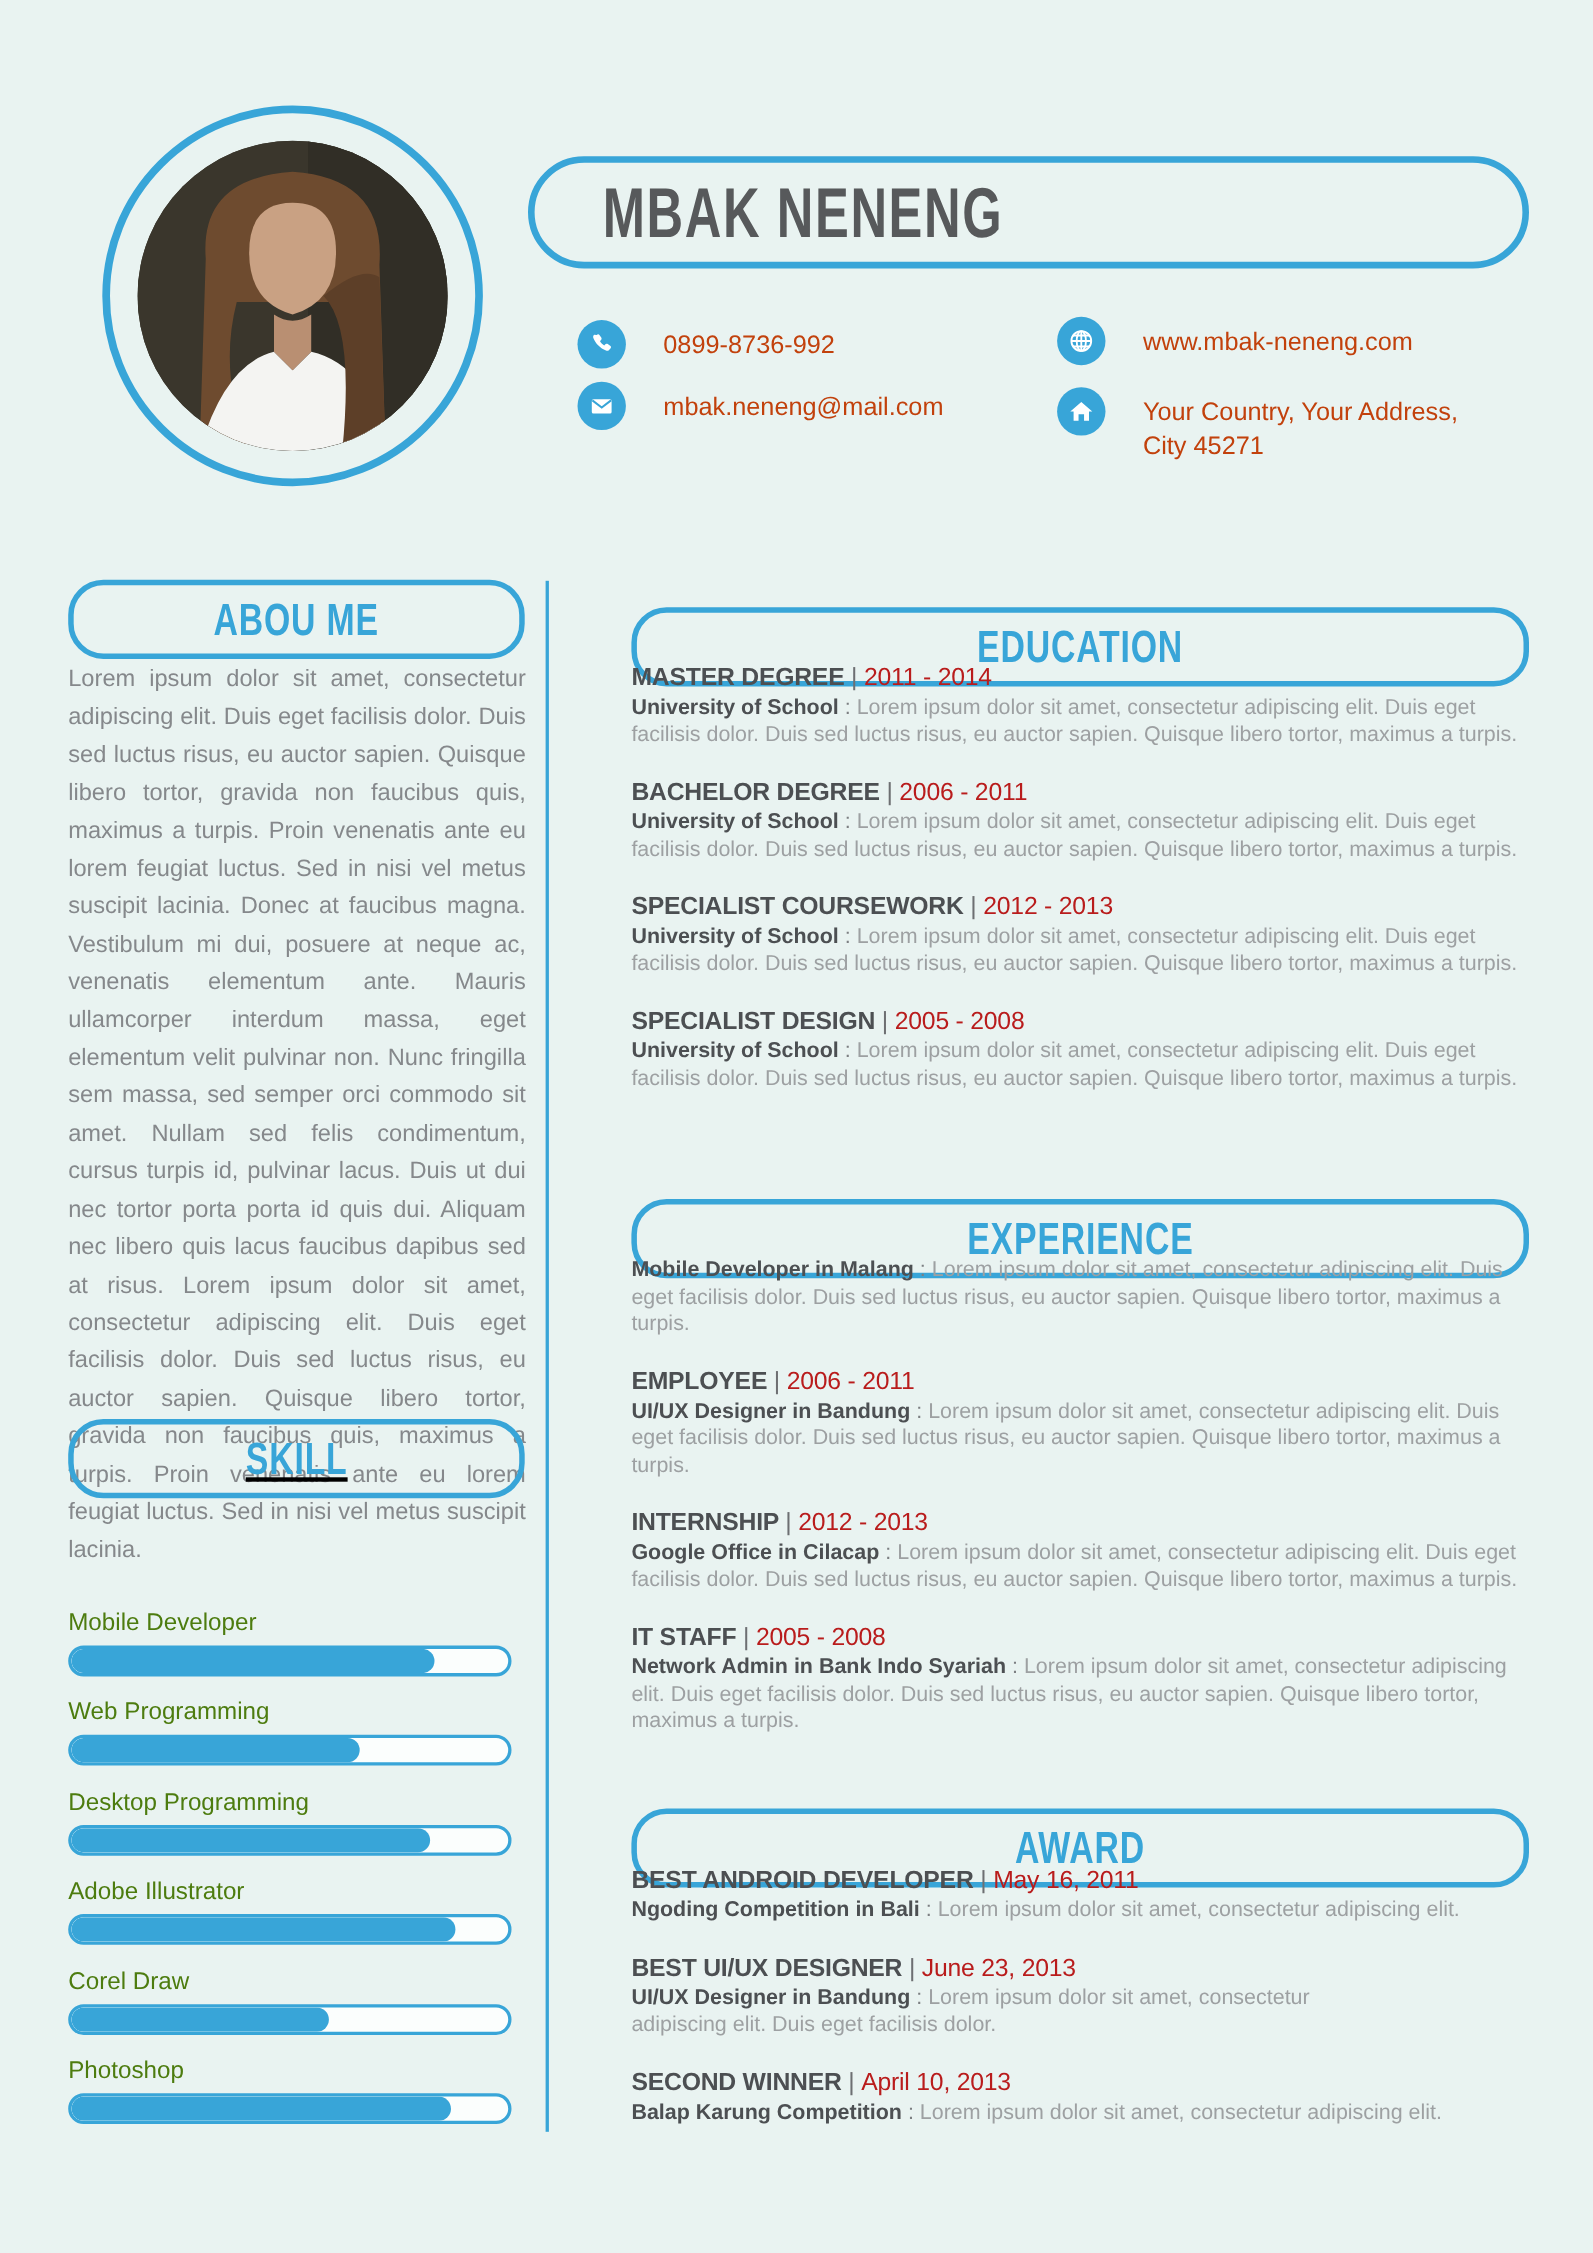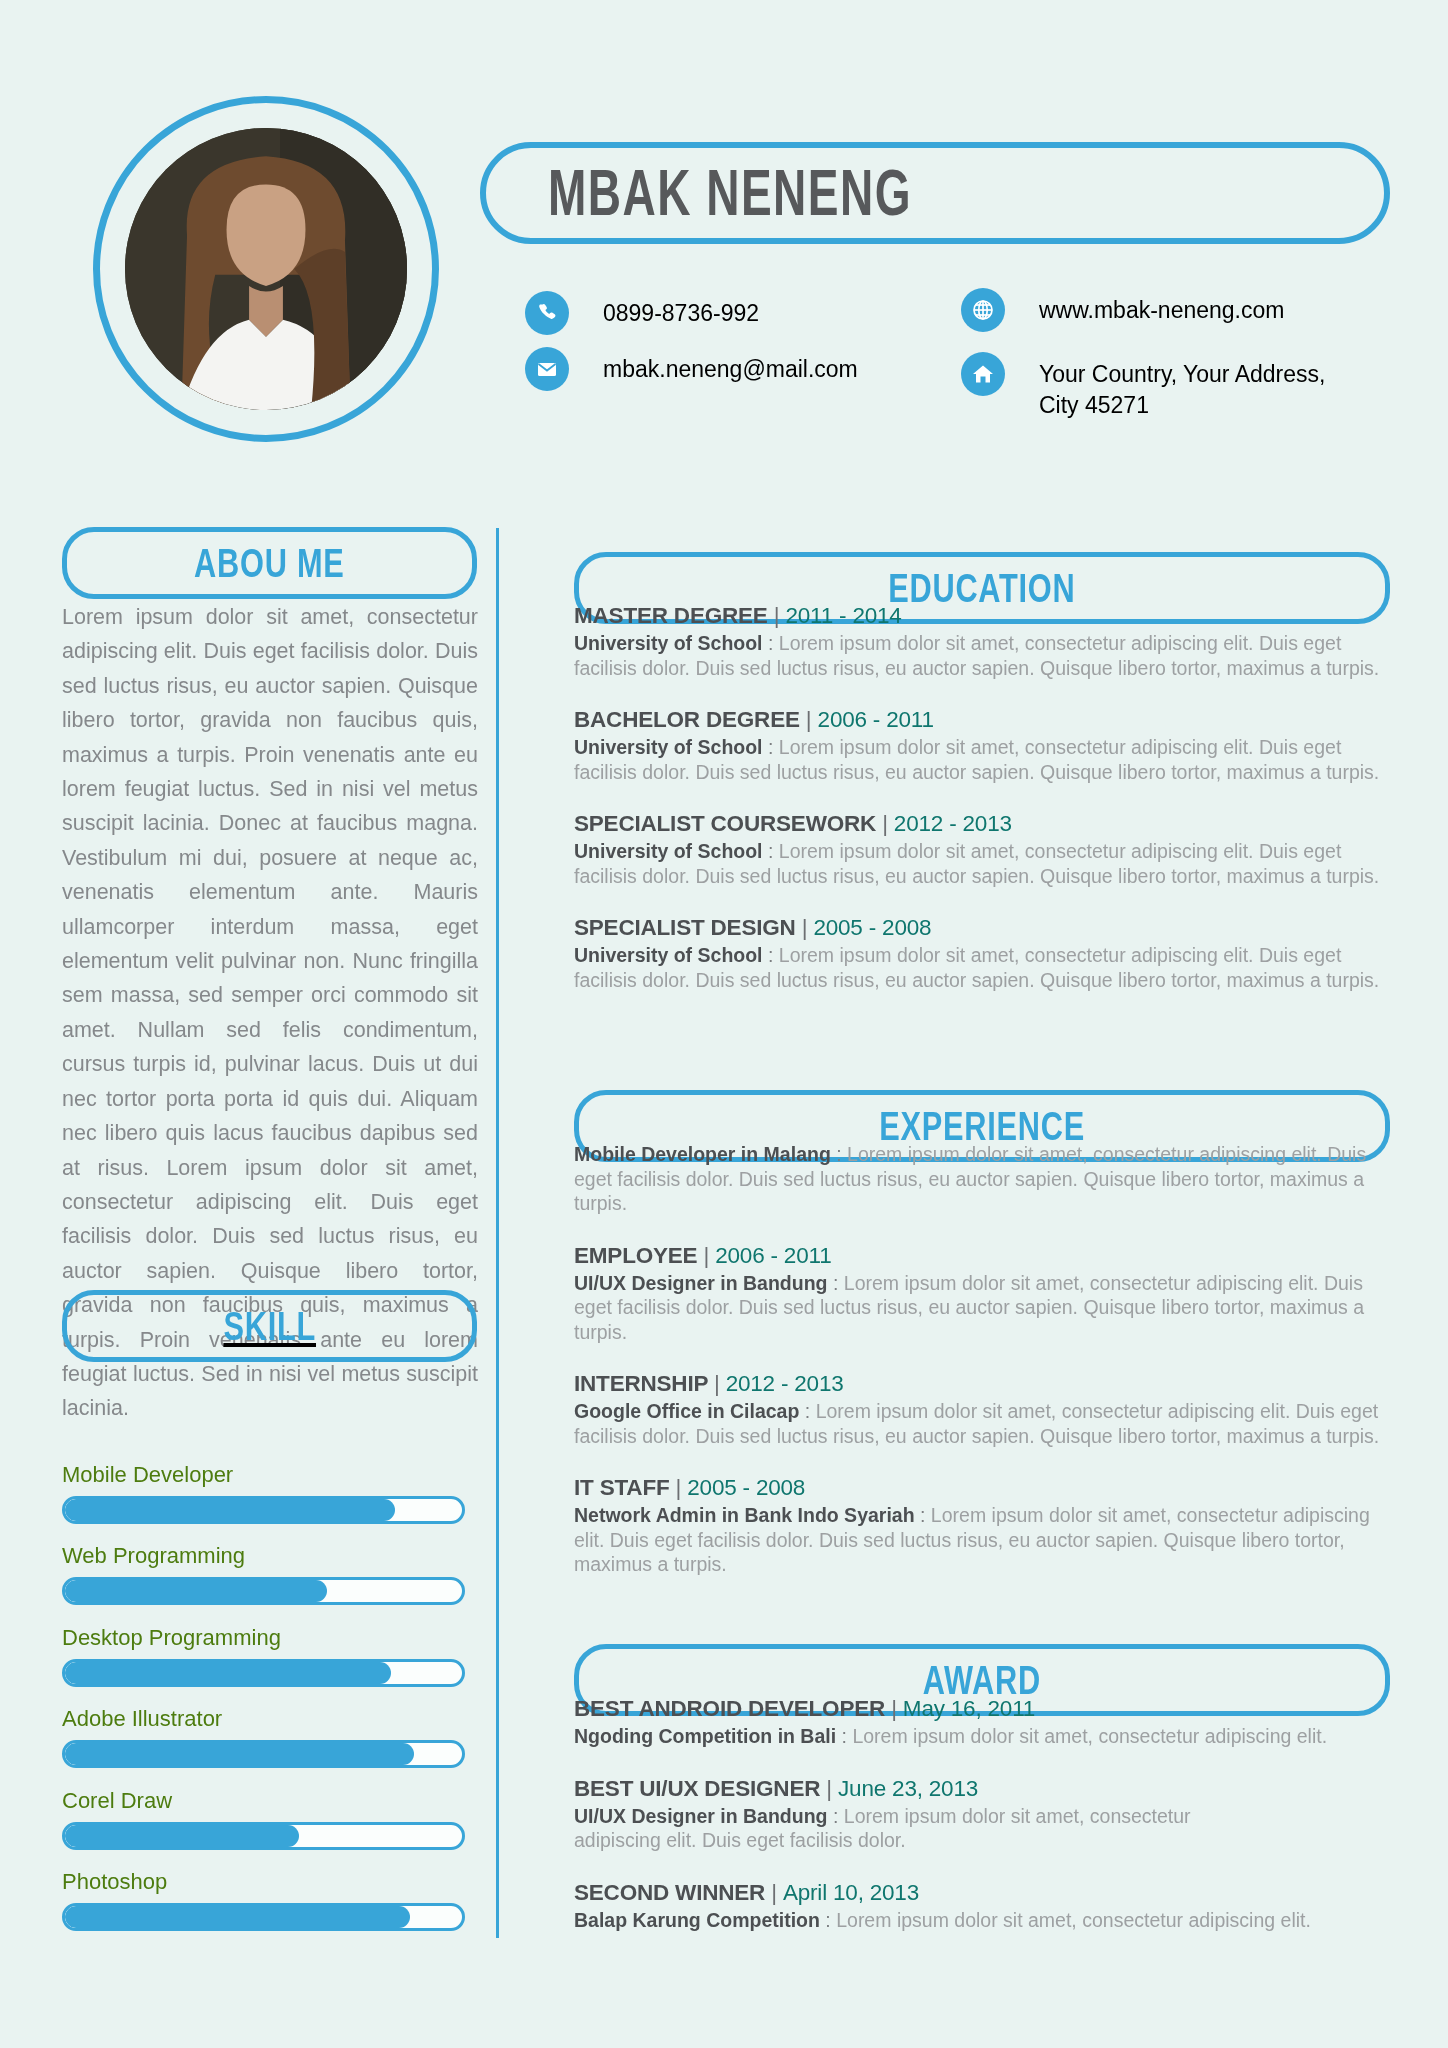--- a/index.html
+++ b/index.html
@@ -29,21 +29,21 @@
     margin-left:62px;font-size:64px;font-weight:bold;color:#57595b;
     letter-spacing:2px;white-space:nowrap;
     transform:scaleX(.72);transform-origin:left center;
   }
   .contact-item{display:flex;align-items:flex-start;}
   .cicon{
     width:44px;height:44px;border-radius:50%;background:#38a5d8;flex:0 0 44px;
     display:flex;align-items:center;justify-content:center;
   }
   .ctext{
-    margin-left:34px;font-size:23px;color:#000000;line-height:31px;padding-top:7px;
+    margin-left:34px;font-size:23px;color:#c2410c;line-height:31px;padding-top:7px;
   }
 
   
   .section-pill{
     height:72px;border:5px solid #38a5d8;border-radius:32px;box-sizing:border-box;
     display:flex;align-items:center;justify-content:center;
   }
   .section-title{
     font-size:41px;font-weight:bold;color:#38a5d8;letter-spacing:1px;
     white-space:nowrap;transform:scaleX(.75);transform-origin:center;
@@ -67,21 +67,21 @@
     background:#fbfefd;box-sizing:border-box;overflow:hidden;
   }
   .skill-fill{
     position:absolute;left:0;top:0;bottom:0;background:#38a5d8;border-radius:14px;
   }
 
   
   .entries{position:absolute;left:574px;width:820px;}
   .entry{margin-bottom:25px;}
   .etitle{font-size:22.5px;line-height:29px;color:#4c4f52;font-weight:bold;letter-spacing:-0.2px;}
-  .etitle .date{font-weight:normal;color:#0f766e;}
+  .etitle .date{font-weight:normal;color:#b91c1c;}
   .etitle .pipe{font-weight:normal;color:#6d6f72;}
   .desc{margin:1px 0 0 0;font-size:19.5px;line-height:24.5px;color:#9da0a2;}
   .desc b{color:#4c4f52;}
   .desc .colon{color:#7c7f82;}
 </style>
 </head>
 <body>
 
 <div class="abs photo-ring">
   <div class="photo">

